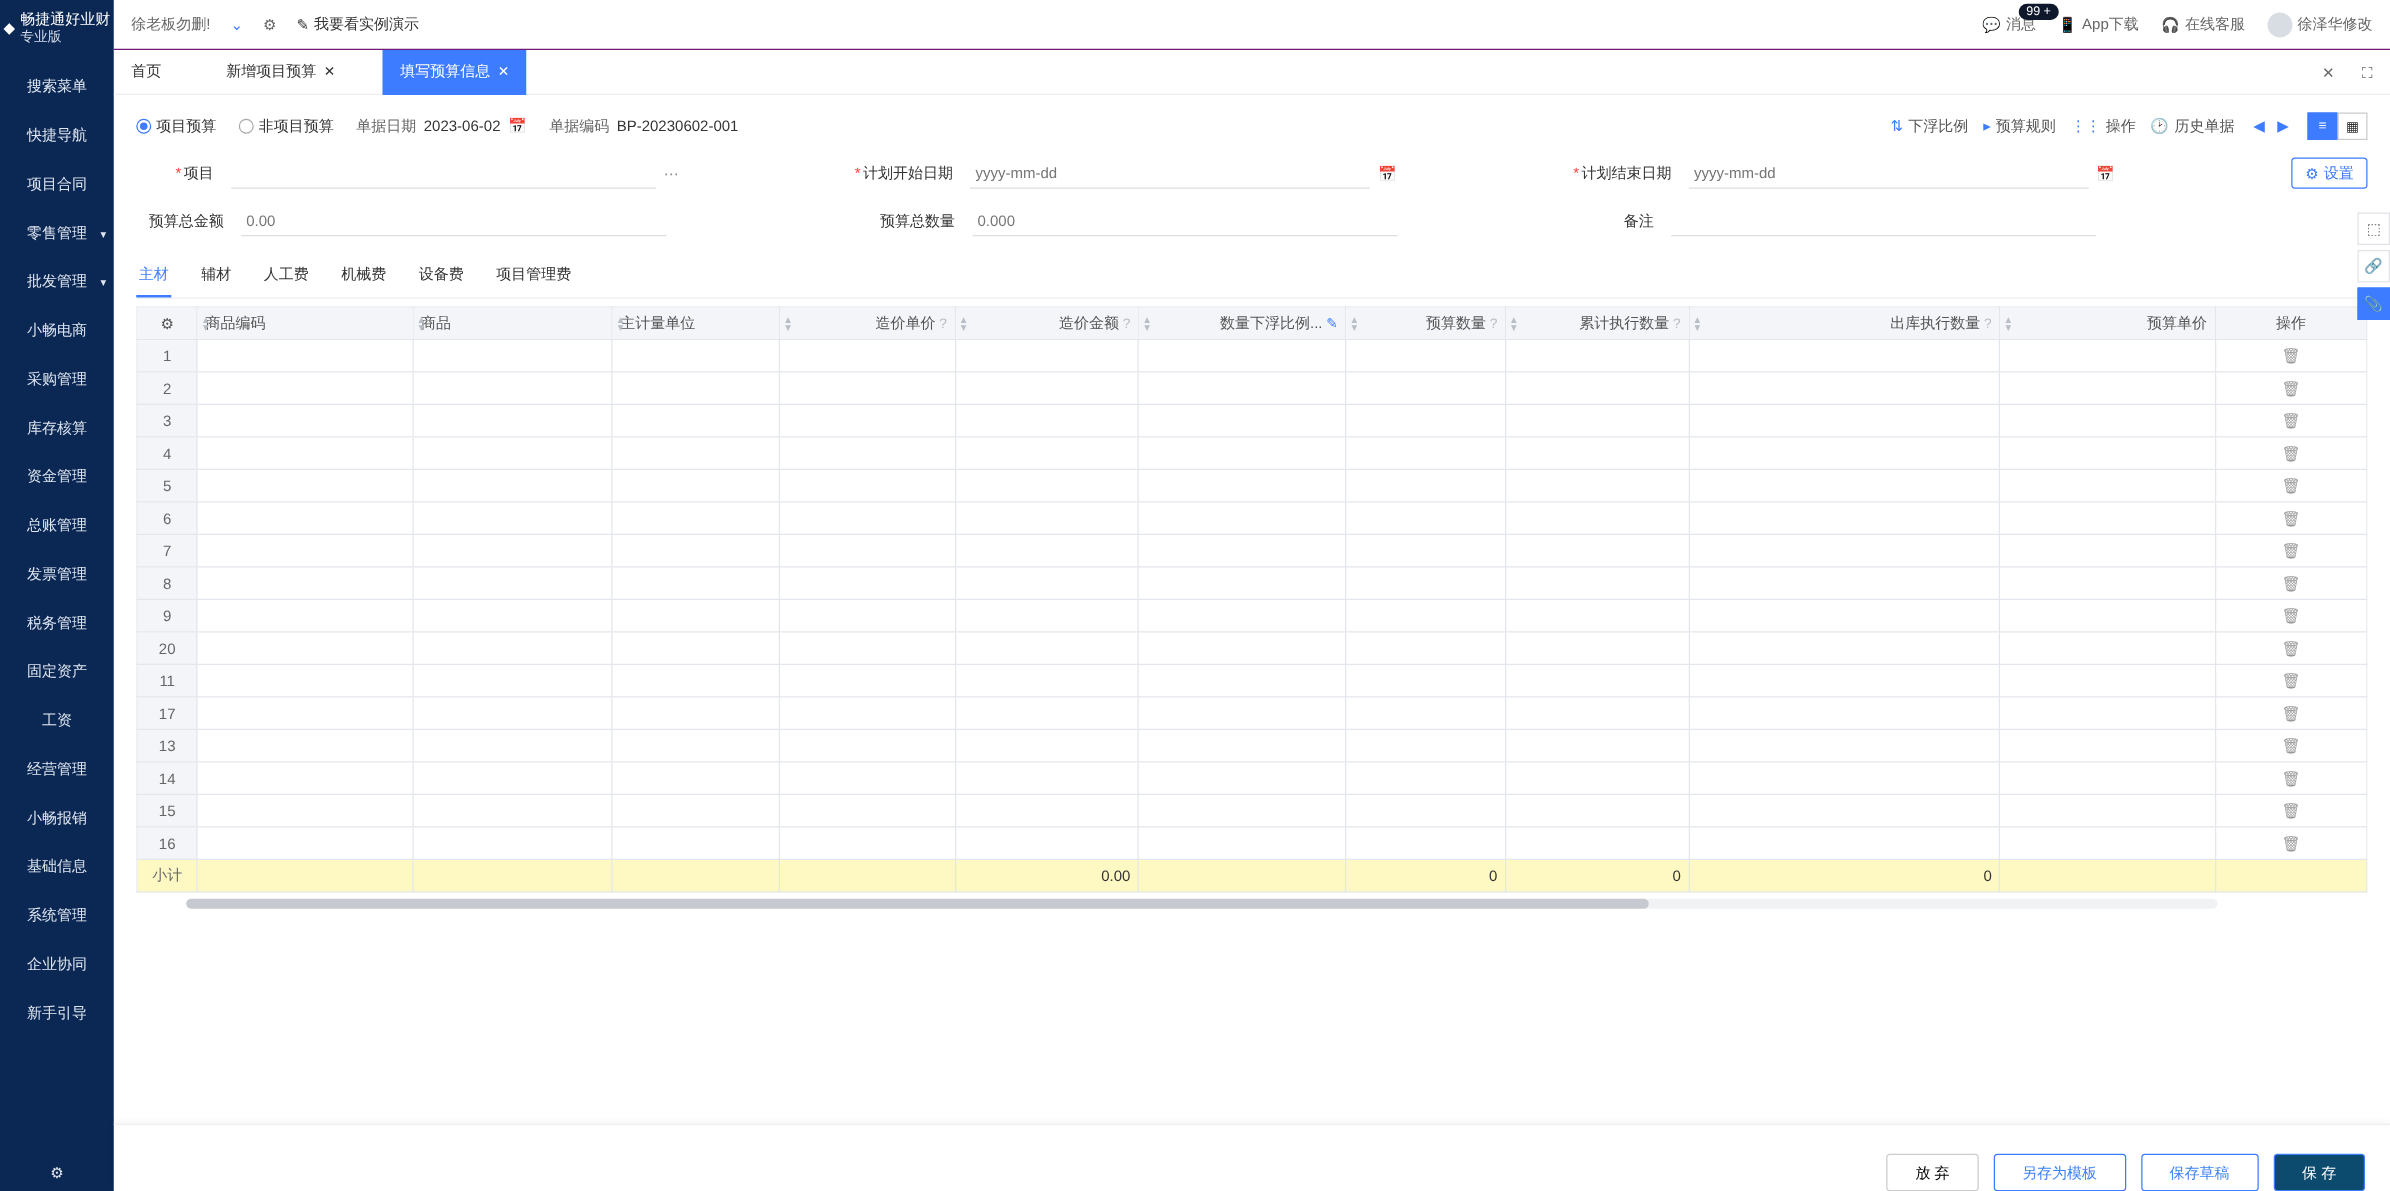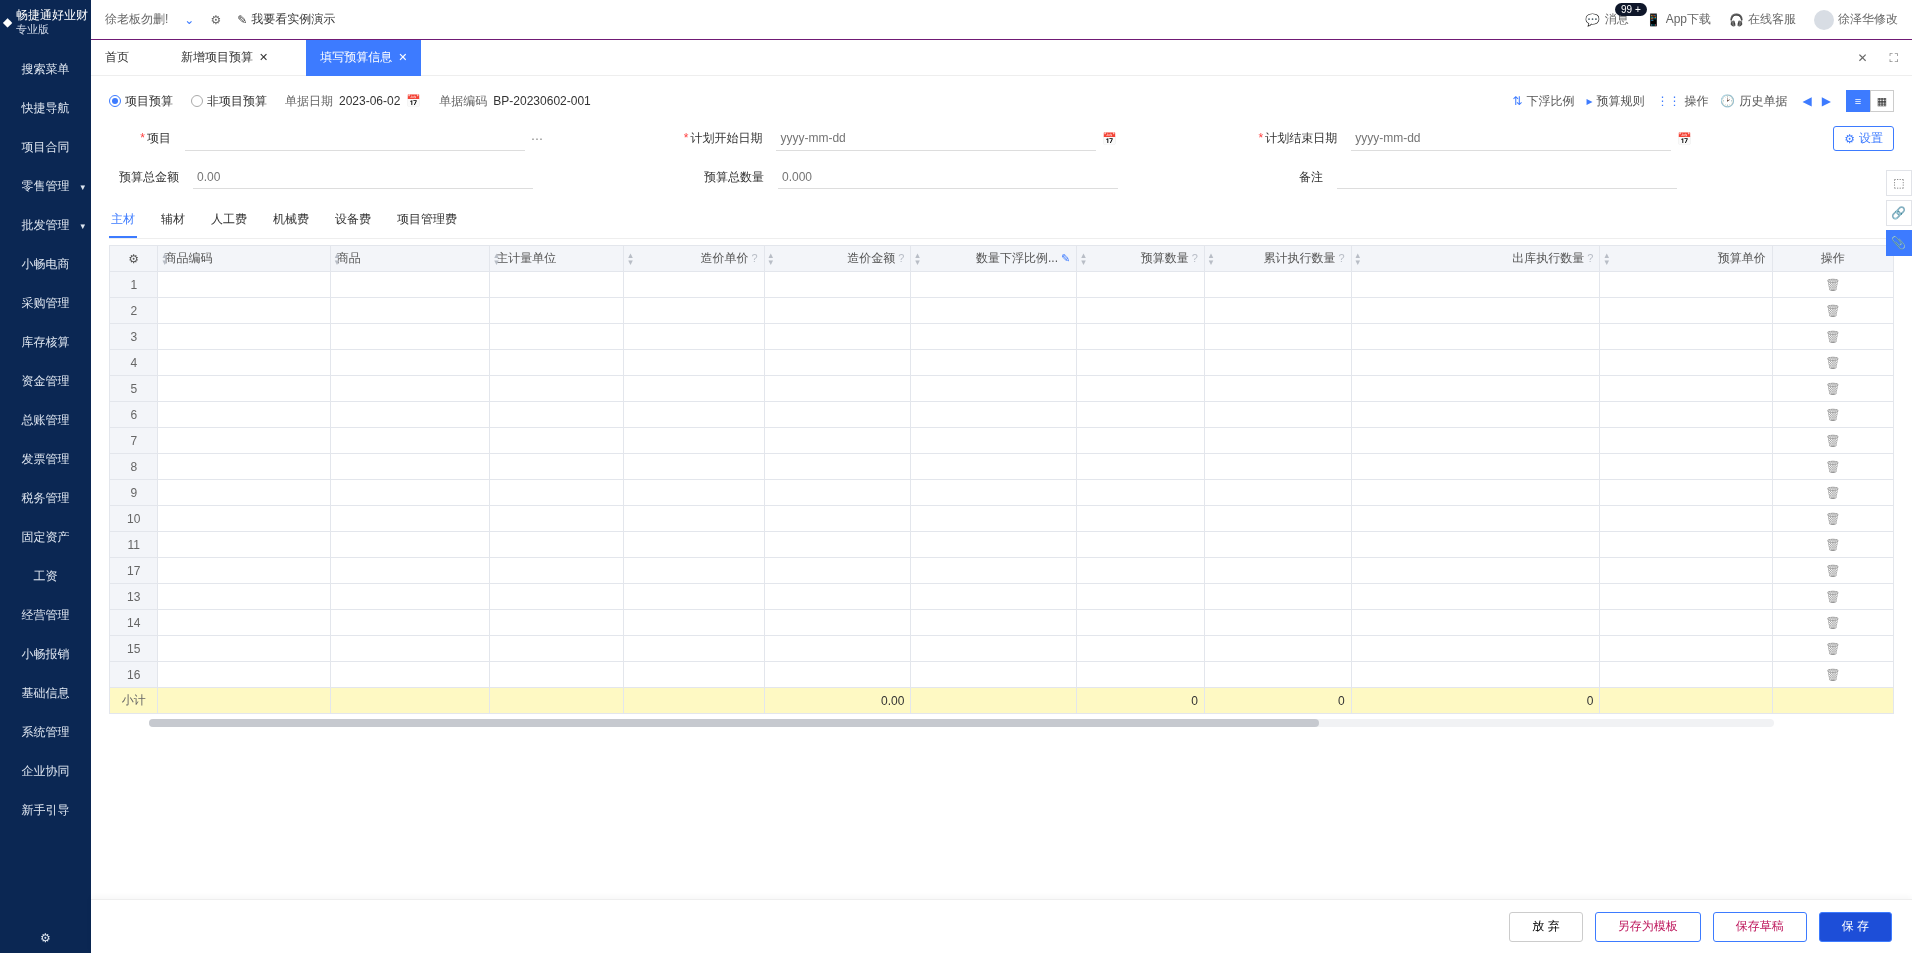--- a/index.html
+++ b/index.html
@@ -63,24 +63,24 @@
 .th-right { text-align: right; padding-right: 12px; }
 .row-num { background: #f3f5f9; text-align: center; color: #666; width: 38px; }
 .op-cell { text-align: center; width: 60px; }
 .del-icon { color: #999; cursor: pointer; }
 .subtotal-row td { background: #fef9c3; }
 .subtotal-row .lbl-cell { text-align: center; color: #666; }
 .subtotal-num { text-align: right; padding-right: 10px; }
 .hscroll { height: 14px; background: #fff; position: relative; margin-top: 2px; }
 .hscroll-track { height: 8px; background: #f1f2f4; border-radius: 4px; position: relative; margin: 3px 120px 3px 40px; }
 .hscroll-thumb { height: 8px; background: #c6c9cf; border-radius: 4px; width: 72%; position: absolute; left: 0; }
-.bottom-bar { height: 54px; border-top: 1px solid #eee; display: flex; justify-content: flex-end; align-items: center; padding: 0 20px; gap: 12px; box-shadow: 0 -2px 6px rgba(0,0,0,0.04); }
+.bottom-bar { height: 54px; border-top: 1px solid #eee; display: flex; justify-content: flex-end; align-items: flex-end; padding: 0 20px; gap: 12px; box-shadow: 0 -2px 6px rgba(0,0,0,0.04); }
 .btn { height: 30px; padding: 0 22px; border: 1px solid #ccc; background: #fff; border-radius: 3px; cursor: pointer; font-size: 12px; }
-.btn.outline-primary { border-color: #3d7bff; color: #be185d; }
-.btn.primary { background: #1d4ed8; border-color: #3d7bff; color: #fff; }
+.btn.outline-primary { border-color: #3d7bff; color: #3b82f6; }
+.btn.primary { background: #0c4a6e; border-color: #3d7bff; color: #fff; }
 .right-rail { position: absolute; right: 0; top: 170px; display: flex; flex-direction: column; gap: 4px; }
 .rail-btn { width: 26px; height: 26px; background: #fff; border: 1px solid #e1e3e8; display: flex; align-items: center; justify-content: center; cursor: pointer; color: #666; font-size: 12px; }
 .rail-btn.active { background: #3d7bff; color: #fff; border-color: #3d7bff; }
 .help-icon { color: #b8bdc6; font-size: 11px; margin-left: 3px; }
 .edit-icon { color: #3d7bff; font-size: 11px; margin-left: 3px; }
 .dots-icon { color: #888; cursor: pointer; letter-spacing: 1px; }
 </style>
 </head>
 <body>
 
@@ -418,21 +418,21 @@
                 <td></td>
                 <td></td>
                 <td></td>
                 <td></td>
                 <td></td>
                 <td></td>
                 <td></td>
                 <td class="op-cell"><span class="del-icon">🗑</span></td>
               </tr>
               <tr>
-                <td class="row-num">10</td>
+                <td class="row-num">20</td>
                 <td></td>
                 <td></td>
                 <td></td>
                 <td></td>
                 <td></td>
                 <td></td>
                 <td></td>
                 <td></td>
                 <td></td>
                 <td></td>

